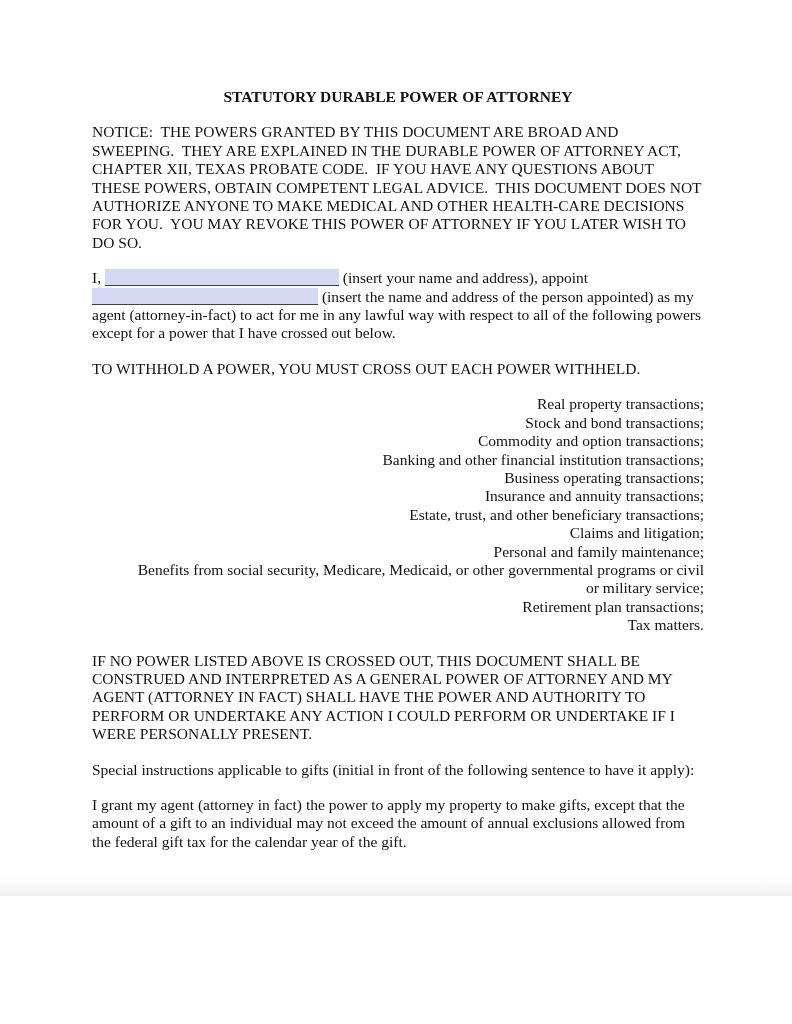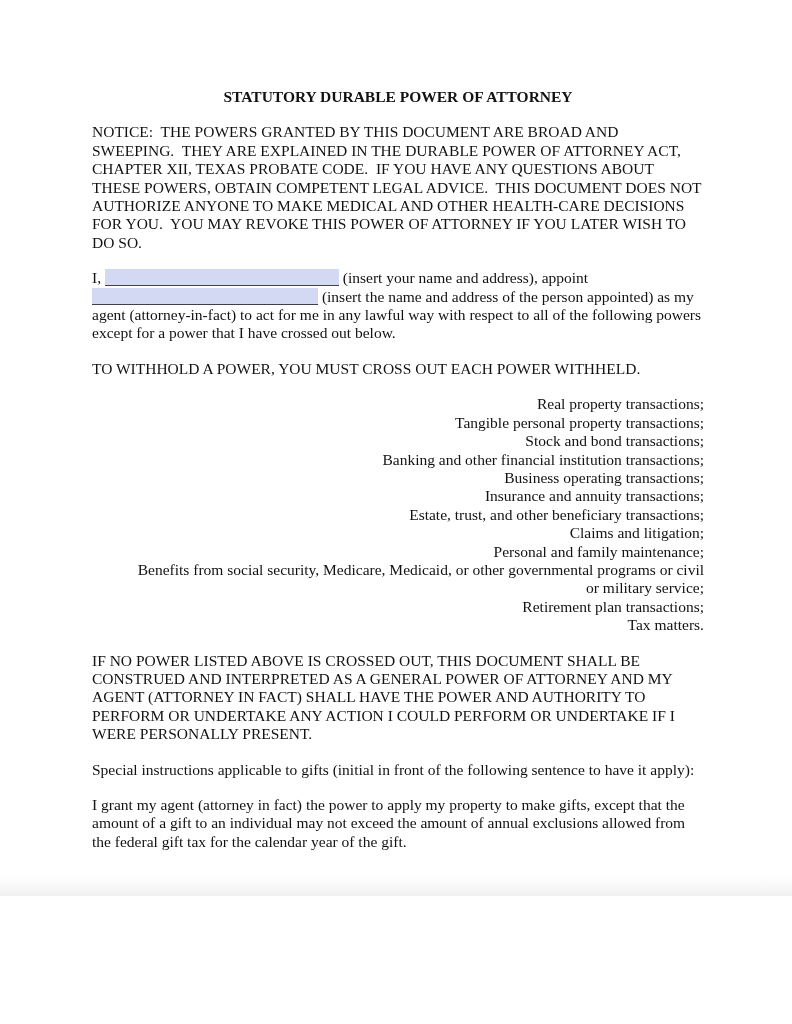--- a/index.html
+++ b/index.html
@@ -84,22 +84,22 @@
     <p class="doc-title">STATUTORY DURABLE POWER OF ATTORNEY</p>
 
     <p class="para">NOTICE:  THE POWERS GRANTED BY THIS DOCUMENT ARE BROAD AND SWEEPING.  THEY ARE EXPLAINED IN THE DURABLE POWER OF ATTORNEY ACT, CHAPTER XII, TEXAS PROBATE CODE.  IF YOU HAVE ANY QUESTIONS ABOUT THESE POWERS, OBTAIN COMPETENT LEGAL ADVICE.  THIS DOCUMENT DOES NOT AUTHORIZE ANYONE TO MAKE MEDICAL AND OTHER HEALTH-CARE DECISIONS FOR YOU.  YOU MAY REVOKE THIS POWER OF ATTORNEY IF YOU LATER WISH TO DO SO.</p>
 
     <p class="para"><span>I, </span><span class="blank-field blank-principal"></span><span> (insert your name and address), appoint</span><br><span class="blank-field blank-agent"></span><span> (insert the name and address of the person appointed) as my</span><br><span>agent (attorney-in-fact) to act for me in any lawful way with respect to all of the following powers except for a power that I have crossed out below.</span></p>
 
     <p class="para">TO WITHHOLD A POWER, YOU MUST CROSS OUT EACH POWER WITHHELD.</p>
 
     <div class="powers-list">
       <div class="power-item">Real property transactions;</div>
-      <div class="power-item">Tangible personal property transactions;</div>
       <div class="power-item">Stock and bond transactions;</div>
+      <div class="power-item">Commodity and option transactions;</div>
       <div class="power-item">Banking and other financial institution transactions;</div>
       <div class="power-item">Business operating transactions;</div>
       <div class="power-item">Insurance and annuity transactions;</div>
       <div class="power-item">Estate, trust, and other beneficiary transactions;</div>
       <div class="power-item">Claims and litigation;</div>
       <div class="power-item">Personal and family maintenance;</div>
       <div class="power-item">Benefits from social security, Medicare, Medicaid, or other governmental programs or civil or military service;</div>
       <div class="power-item">Retirement plan transactions;</div>
       <div class="power-item">Tax matters.</div>
     </div>

